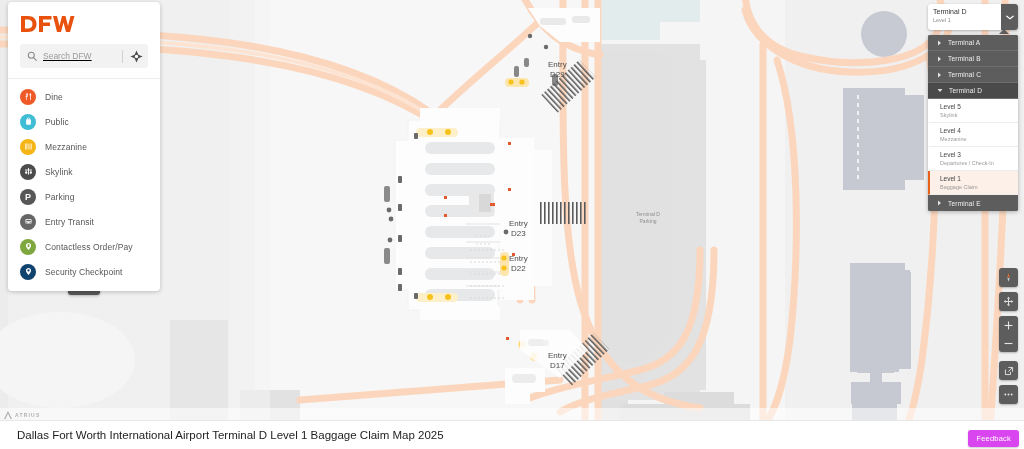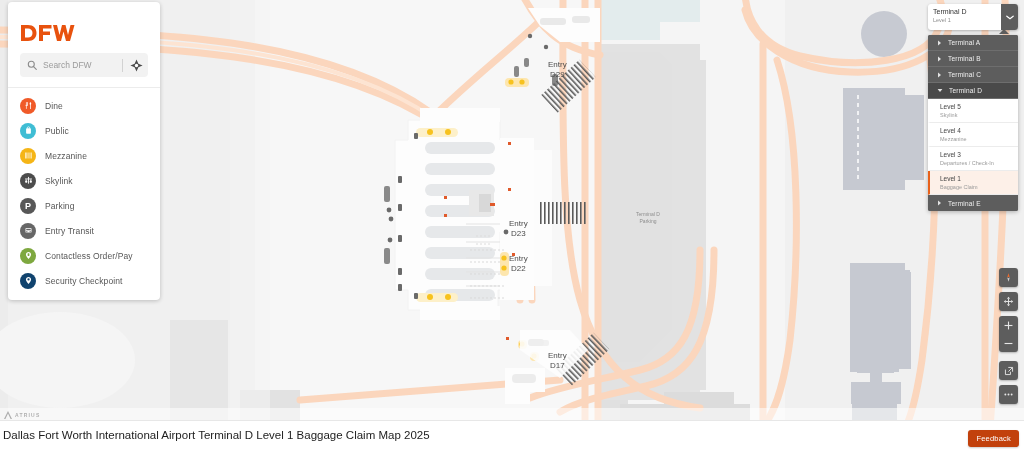--- a/index.html
+++ b/index.html
@@ -17,21 +17,21 @@
   }
   .mapsvg { position: absolute; left: 0; top: 0; }
 
   
   #sidebar {
     position: absolute; left: 8px; top: 2px; width: 152px;
     background: #ffffff; border-radius: 4px;
     box-shadow: 0 1px 4px rgba(0,0,0,.22);
     z-index: 30;
   }
-  .sb-head { padding: 21px 12px 10px 12px; border-bottom: 1px solid #ececec; }
+  .sb-head { padding: 12px 12px 10px 12px; border-bottom: 1px solid #ececec; text-decoration: underline; }
   .logo { height: 20px; margin-bottom: 10px; display:block; }
   .searchrow {
     display: flex; align-items: center; height: 24px;
     background: #f2f2f2; border-radius: 4px; padding: 0 4px 0 7px;
   }
   .searchrow .mag { flex: 0 0 auto; margin-right: 6px; }
   .search-input {
     flex: 1 1 auto; border: 0; outline: 0; background: transparent;
     font-family: "Liberation Sans", sans-serif; font-size: 8.5px; color: #4a4a4a;
     min-width: 0;
@@ -99,21 +99,21 @@
     width: 19px; height: 19px; background: #5d5d5d; border-radius: 3px;
     display: flex; align-items: center; justify-content: center;
     margin-bottom: 5px; cursor: pointer; box-shadow: 0 1px 2px rgba(0,0,0,.25);
   }
   .ctl.zoomgrp {
     height: 36px; flex-direction: column; margin-bottom: 9px; justify-content: space-around;
   }
   .ctl.zoomgrp > div { width: 100%; display:flex; align-items:center; justify-content:center; height:17px; cursor:pointer;}
 
   #feedback {
-    position: absolute; right: 5px; bottom: 2px; background: #c2410c;
+    position: absolute; right: 5px; bottom: 2px; background: #d946ef;
     color: #fff; font-size: 7.5px; padding: 4px 8px; border-radius: 3px;
     z-index: 28; cursor: pointer; letter-spacing: .2px;
     box-shadow: 0 1px 2px rgba(0,0,0,.2);
   }
 
   #attrib {
     position: absolute; left: 4px; bottom: 1px; z-index: 28;
     display: flex; align-items: center; opacity: .45;
   }
   #attrib .atxt { font-size: 5px; color: #555; letter-spacing: 1.2px; margin-left: 3px; font-weight: bold; }
@@ -122,21 +122,21 @@
   .mlabel {
     position: absolute; font-size: 8px; color: #4b4b4b; line-height: 10px;
     text-align: center; z-index: 12; pointer-events: none; font-weight: 500;
   }
   .mlabel.small { font-size: 5px; color: #8e8e8e; font-weight: normal; line-height: 7px; }
 
   
   #caption {
     position: absolute; left: 0; top: 420px; width: 1024px; height: 29px;
     background: #fff; display: flex; align-items: center;
-    padding-left: 3px; font-size: 11.5px; color: #1d1d1d;
+    padding-left: 17px; font-size: 11.5px; color: #1d1d1d;
     border-top: 1px solid #e7e7e7;
   }
 </style>
 </head>
 <body>
 
 <div id="app">
 
   <div id="map">
     <svg class="mapsvg" width="1024" height="420" viewBox="0 0 1024 420">

